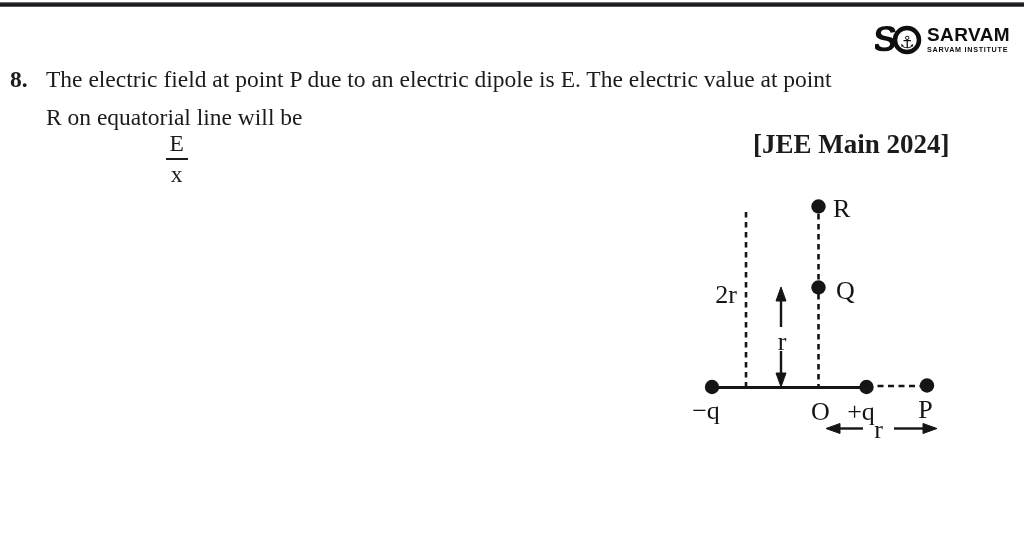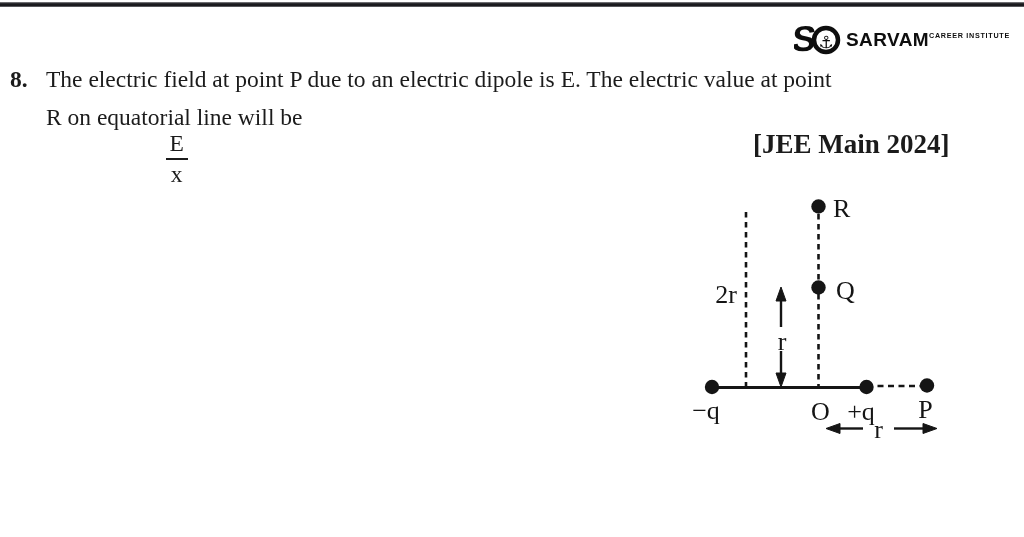--- a/index.html
+++ b/index.html
@@ -8,21 +8,21 @@
     overflow:hidden; font-family:"Liberation Serif","DejaVu Serif",serif;
     color:#1b1b1b;
   }
   .top-bar {
     position:absolute; top:2px; left:0; width:100%; height:5px;
     background:linear-gradient(180deg,#8f8f93 0%,#1a1a1e 35%,#1a1a1e 70%,#77777c 100%);
   }
   
   .logo { position:absolute; top:20px; right:14px; display:flex; align-items:center; gap:4px; }
   .logo-mark { display:block; }
-  .logo-text { display:flex; flex-direction:row; align-items:flex-start; }
+  .logo-text { display:flex; flex-direction:column; align-items:flex-start; }
   .logo-name {
     font-family:"Liberation Sans",sans-serif; font-weight:800; font-size:19px;
     letter-spacing:.4px; color:#0e0e0e; line-height:1;
   }
   .logo-tagline {
     font-family:"Liberation Sans",sans-serif; font-weight:700; font-size:7.2px;
     letter-spacing:.72px; color:#0e0e0e; line-height:1; margin-top:2.5px;
   }
   
   .q-line1 { position:absolute; left:10px; top:66px; display:flex; font-size:23.5px; white-space:nowrap; }
@@ -51,21 +51,21 @@
   <div class="top-bar"></div>
 
   <div class="logo">
     <svg class="logo-mark" width="48" height="38" viewBox="0 0 48 38">
       <text x="0" y="31" font-family="Liberation Sans, sans-serif" font-weight="800" font-size="36" transform="skewX(-6)" fill="#0e0e0e">S</text>
       <circle cx="32" cy="20" r="12" fill="#ffffff" stroke="#0e0e0e" stroke-width="4.5"></circle>
       <text x="32" y="28" text-anchor="middle" font-family="DejaVu Sans, sans-serif" font-size="17" fill="#0e0e0e">⚓</text>
     </svg>
     <div class="logo-text">
       <div class="logo-name">SARVAM</div>
-      <div class="logo-tagline">CAREER INSTITUTE</div>
+      <div class="logo-tagline">SARVAM INSTITUTE</div>
     </div>
   </div>
 
   <div class="q-line1">
     <span class="q-num">8.</span>
     <span class="q-text">The electric field at point P due to an electric dipole is E. The electric value at point</span>
   </div>
 
   <div class="q-line2">
     <span>R on equatorial line will be</span>

